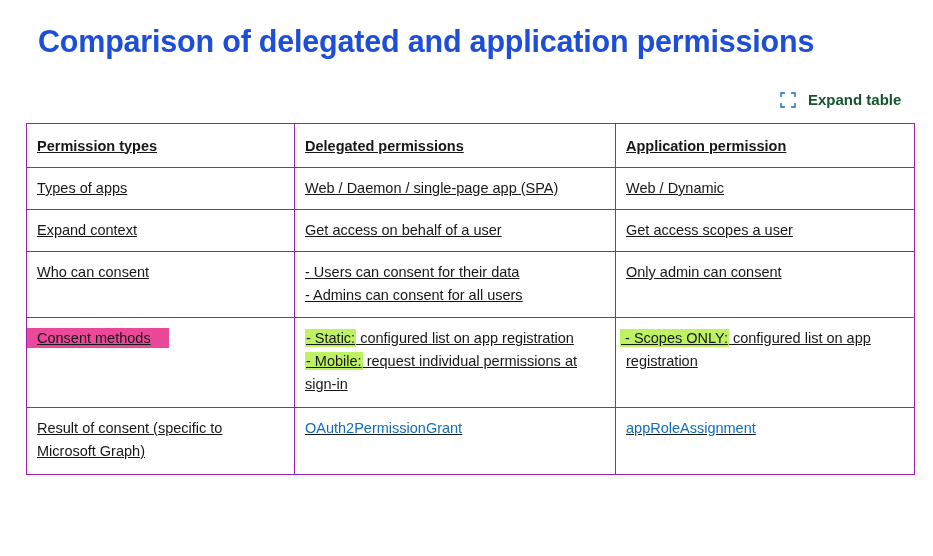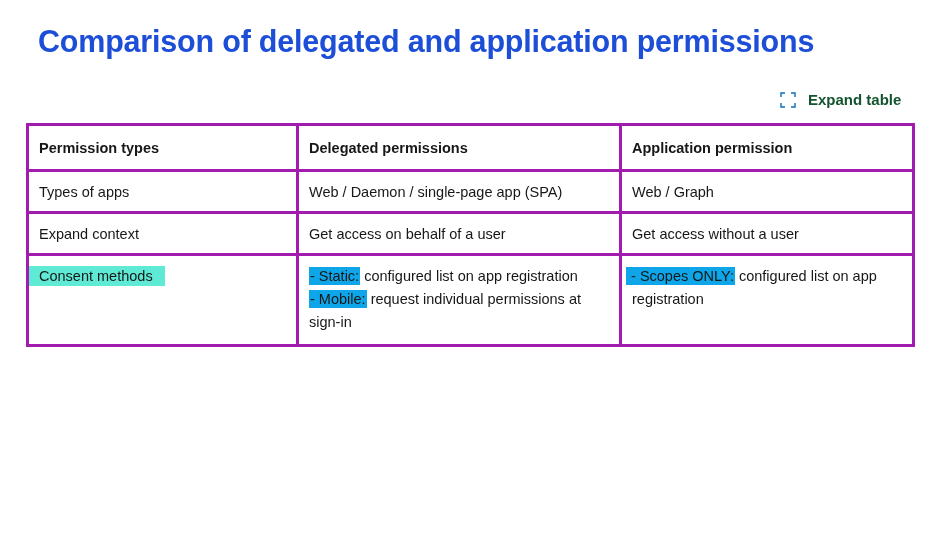--- a/index.html
+++ b/index.html
@@ -19,30 +19,31 @@
       font-family: "Liberation Sans", sans-serif; font-size: 15px; font-weight: 600;
       color: #14532d; cursor: pointer; background: none; border: none; padding: 0;
     }
     .expand-icon { width: 16px; height: 16px; display: inline-block; }
     table.perm {
       position: absolute; left: 26px; top: 123px;
       width: 889px; border-collapse: collapse;
       font-family: "Liberation Sans", sans-serif; font-size: 14.5px; color: #171717;
     }
     table.perm th, table.perm td {
-      border: 3px solid #a21caf; padding: 0 10px; vertical-align: top; text-align: left;
+      border: 1px solid #a21caf; padding: 0 10px; vertical-align: top; text-align: left;
       line-height: 23px;
+      text-decoration: underline;
     }
     table.perm th { font-weight: 700; height: 42px; vertical-align: middle; padding-top: 1px; }
     table.perm tr.r-short td { height: 42px; padding-top: 9px; padding-bottom: 4px; box-sizing: border-box; }
     table.perm td { padding-top: 9px; padding-bottom: 10px; }
     .col1 { width: 247px; }
     .col2 { width: 300px; }
-    .hl { background: #0ea5e9; padding: 1px 1px; }
-    .hl-wide { background: #5eead4; padding: 2px 12px 2px 10px; margin-left: -10px; }
+    .hl { background: #bef264; padding: 1px 1px; }
+    .hl-wide { background: #ec4899; padding: 2px 18px 2px 10px; margin-left: -10px; }
     .link { color: #0f6cbd; text-decoration: none; cursor: pointer; }
     .line { display: block; }
   </style>
 </head>
 <body>
 
 <h1 class="title">Comparison of delegated and application permissions</h1>
 
 <button class="expand-btn">
   <span class="expand-icon">
@@ -61,33 +62,50 @@
     <tr>
       <th class="col1">Permission types</th>
       <th class="col2">Delegated permissions</th>
       <th>Application permission</th>
     </tr>
   </thead>
   <tbody>
     <tr class="r-short">
       <td>Types of apps</td>
       <td>Web / Daemon / single-page app (SPA)</td>
-      <td>Web / Graph</td>
+      <td>Web / Dynamic</td>
     </tr>
     <tr class="r-short">
       <td>Expand context</td>
       <td>Get access on behalf of a user</td>
-      <td>Get access without a user</td>
+      <td>Get access scopes a user</td>
+    </tr>
+    <tr style="height:65px">
+      <td>Who can consent</td>
+      <td>
+        <span class="line">- Users can consent for their data</span>
+        <span class="line">- Admins can consent for all users</span>
+      </td>
+      <td>Only admin can consent</td>
     </tr>
     <tr style="height:90px">
       <td>
         <span class="hl-wide">Consent methods</span>
       </td>
       <td>
         <span class="line"><span class="hl">- Static:</span><span> configured list on app registration</span></span>
         <span class="line"><span class="hl">- Mobile:</span><span> request individual permissions at sign-in</span></span>
       </td>
       <td>
         <span class="hl" style="margin-left:-6px; white-space:pre;"> - Scopes ONLY:</span><span> configured list on app registration</span>
       </td>
     </tr>
+    <tr style="height:67px">
+      <td>Result of consent (specific to Microsoft Graph)</td>
+      <td>
+        <a class="link">OAuth2PermissionGrant</a>
+      </td>
+      <td>
+        <a class="link">appRoleAssignment</a>
+      </td>
+    </tr>
   </tbody>
 </table>
 
 </body></html>

